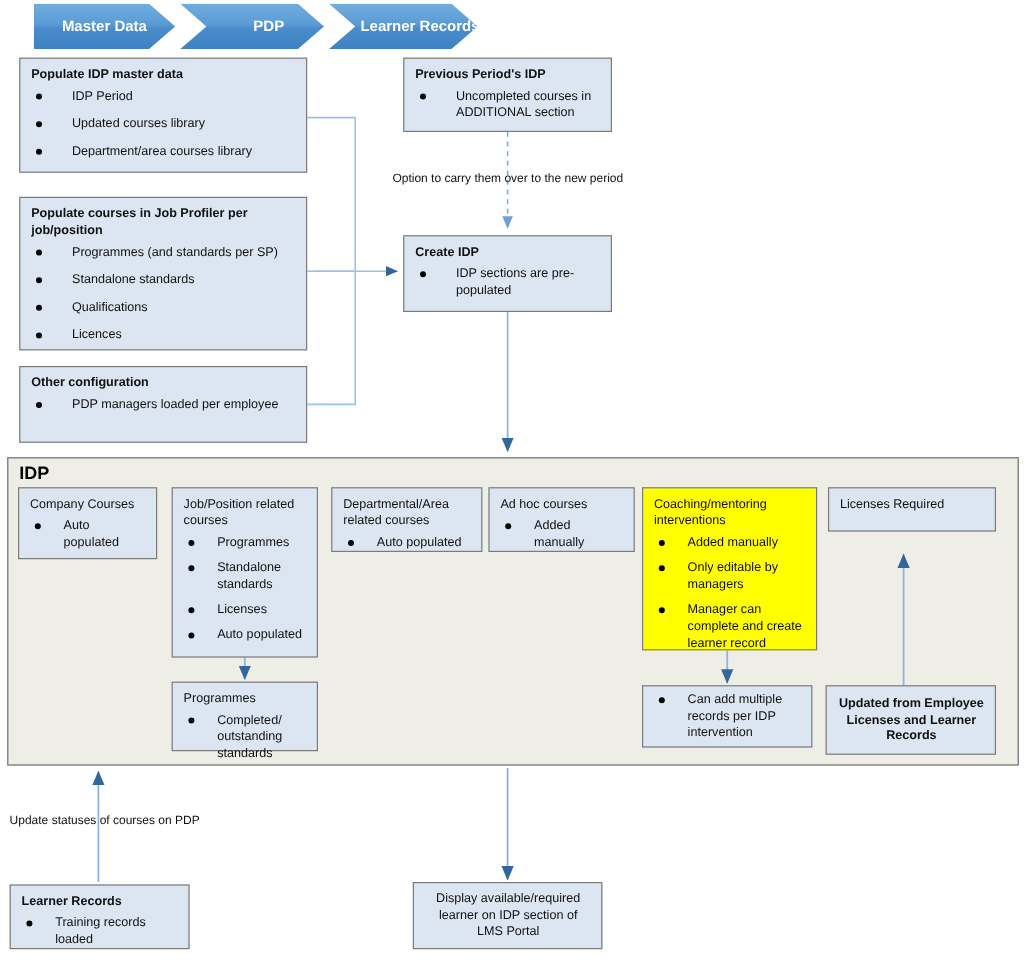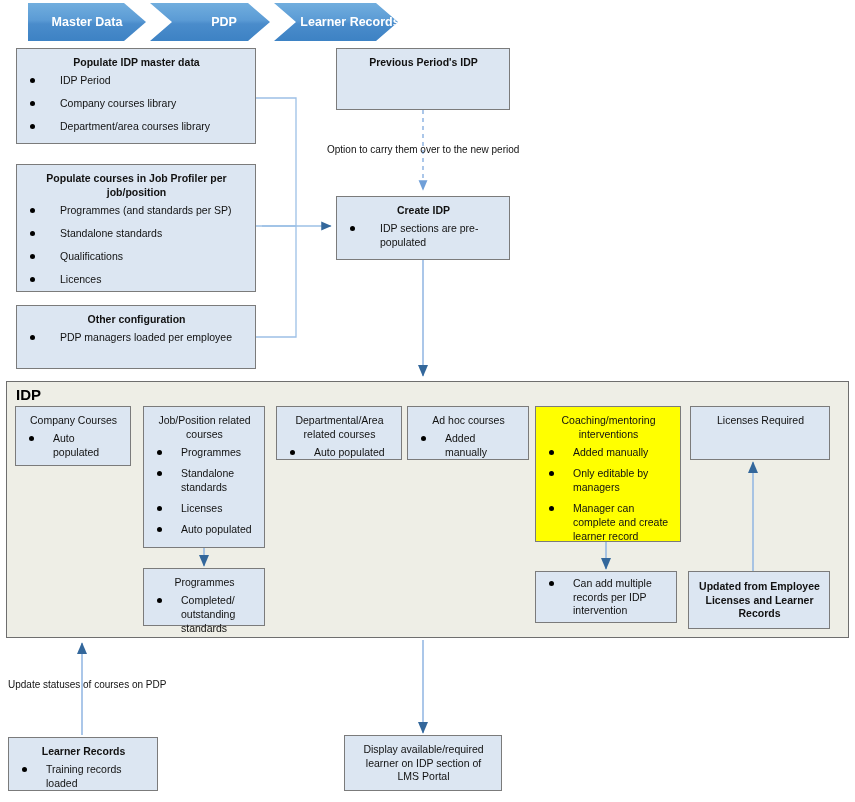--- a/index.html
+++ b/index.html
@@ -31,21 +31,21 @@
     position:absolute;
     background:#dce6f2;
     border:1.5px solid #7b7b7b;
     box-sizing:border-box;
     padding:7px 8px 6px 9px;
     font-size:10.5px;
     line-height:1.33;
     color:#111;
   }
   .box.yellow{background:#ffff00;border-color:#7b7b7b;}
-  .box .ttl{font-weight:bold;font-size:10.5px;margin:0 0 4px 0;text-align:center;}
+  .box .ttl{font-weight:bold;font-size:10.5px;margin:0 0 4px 0;}
   .box .ttl.plain{font-weight:normal;}
   .box ul{list-style:none;margin:0;padding:0;}
   .box li{position:relative;padding-left:34px;margin:0 0 9px 0;}
   .box li:last-child{margin-bottom:0;}
   .box li::before{
     content:"";position:absolute;left:4px;top:4px;
     width:5px;height:5px;border-radius:50%;background:#000;
   }
   .box.tight li{margin-bottom:7px;}
   .box .ctr{text-align:center;}
@@ -113,21 +113,21 @@
 
     <path d="M82,735 L82,643" fill="none" stroke="#8fb4e2" stroke-width="1.5" marker-end="url(#ah)"></path>
 
     <path d="M423,640 L423,733" fill="none" stroke="#8fb4e2" stroke-width="1.5" marker-end="url(#ah)"></path>
   </svg>
 
   <div class="box" style="left:16px;top:48px;width:240px;height:96px;">
     <div class="ttl">Populate IDP master data</div>
     <ul>
       <li>IDP Period</li>
-      <li>Company courses library</li>
+      <li>Updated courses library</li>
       <li>Department/area courses library</li>
     </ul>
   </div>
 
   <div class="box" style="left:16px;top:164px;width:240px;height:128px;">
     <div class="ttl">Populate courses in Job Profiler per job/position</div>
     <ul>
       <li>Programmes (and standards per SP)</li>
       <li>Standalone standards</li>
       <li>Qualifications</li>
@@ -137,20 +137,23 @@
 
   <div class="box" style="left:16px;top:305px;width:240px;height:64px;">
     <div class="ttl">Other configuration</div>
     <ul>
       <li>PDP managers loaded per employee</li>
     </ul>
   </div>
 
   <div class="box" style="left:336px;top:48px;width:174px;height:62px;">
     <div class="ttl">Previous Period's  IDP</div>
+    <ul>
+      <li>Uncompleted courses in ADDITIONAL section</li>
+    </ul>
   </div>
 
   <div class="box" style="left:336px;top:196px;width:174px;height:64px;">
     <div class="ttl">Create IDP</div>
     <ul>
       <li>IDP sections are pre-populated</li>
     </ul>
   </div>
 
   <div class="flabel" style="left:327px;top:144px;width:220px;">Option to carry them over to the new period</div>
@@ -188,21 +191,21 @@
 
   <div class="box yellow tight" style="left:535px;top:406px;width:146px;height:136px;">
     <div class="ttl plain">Coaching/mentoring interventions</div>
     <ul>
       <li style="padding-left:28px;">Added manually</li>
       <li style="padding-left:28px;">Only editable by managers</li>
       <li style="padding-left:28px;">Manager can complete and create learner record</li>
     </ul>
   </div>
 
-  <div class="box" style="left:690px;top:406px;width:140px;height:54px;">
+  <div class="box" style="left:690px;top:406px;width:140px;height:37px;">
     <div class="ttl plain">Licenses Required</div>
   </div>
 
   <div class="box" style="left:143px;top:568px;width:122px;height:58px;">
     <div class="ttl plain">Programmes</div>
     <ul>
       <li style="padding-left:28px;">Completed/ outstanding standards</li>
     </ul>
   </div>
 

